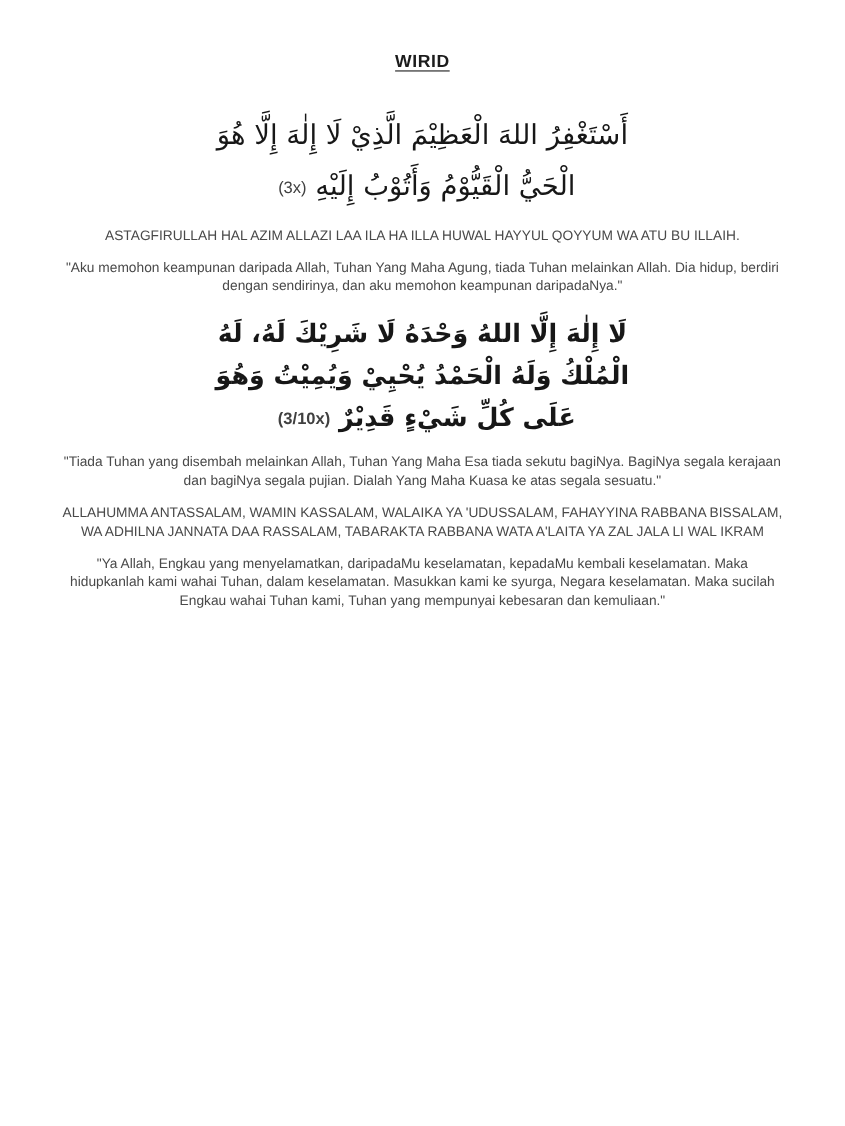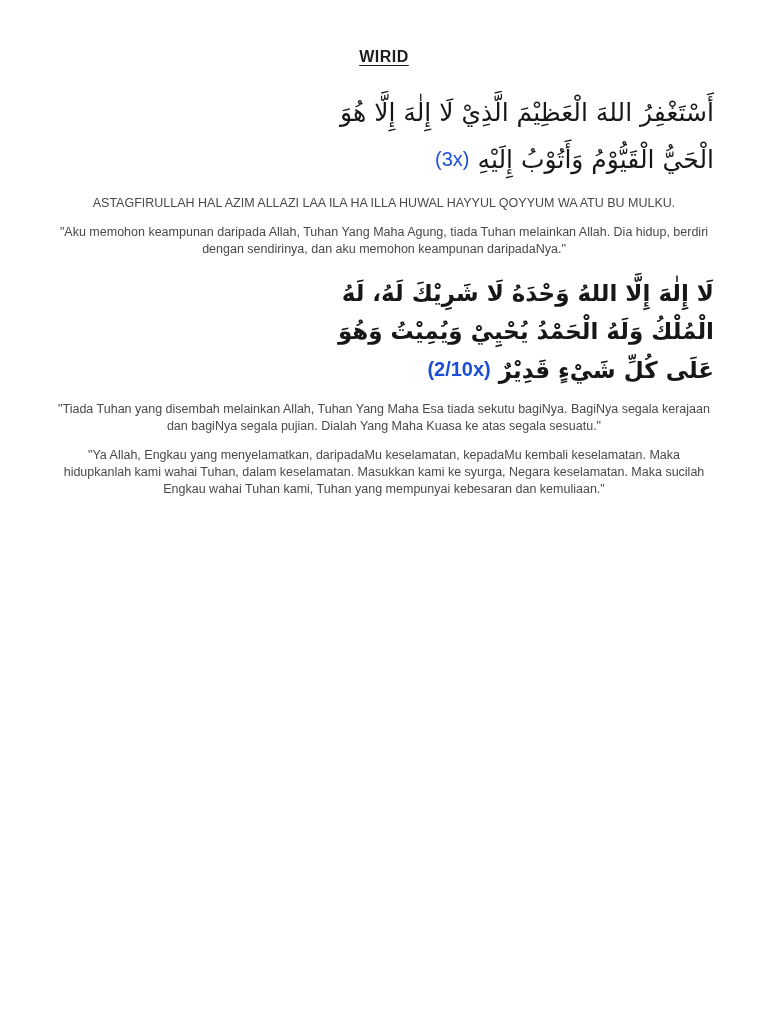--- a/index.html
+++ b/index.html
@@ -18,42 +18,41 @@
     text-align: center;
   }
   .doc-title {
     display: inline-block;
     font-size: 16px;
     font-weight: bold;
     letter-spacing: 0.5px;
     color: #1c1c1c;
     text-decoration: underline;
     text-underline-offset: 3px;
-    margin: 0 0 8px 0;
+    margin: 0 0 18px 0;
     text-align: right;
   }
   .arabic {
     direction: rtl;
     unicode-bidi: embed;
     font-family: "DejaVu Sans", sans-serif;
     font-size: 25px;
     line-height: 46px;
     color: #171717;
     white-space: pre-line;
     margin: 16px 0 6px;
-    text-align: right;
   }
   .arabic.compact { line-height: 38px; font-size: 23px; font-weight: bold; }
   .repeat {
     direction: ltr;
     unicode-bidi: embed;
     display: inline-block;
     font-family: "Liberation Sans", sans-serif;
-    font-size: 20px;
-    color: #1d4ed8;
+    font-size: 15px;
+    color: #404040;
     margin: 0 8px;
     vertical-align: 2px;
   }
   .translit {
     font-size: 12.5px;
     line-height: 17px;
     color: #494949;
     margin: 12px 0 0;
   }
   .translation {
@@ -67,32 +66,33 @@
 <body>
 
 <div class="page">
 
   <h1 class="doc-title">WIRID</h1>
 
   
   <section>
     <div class="arabic" dir="rtl"><span>أَسْتَغْفِرُ اللهَ الْعَظِيْمَ الَّذِيْ لَا إِلٰهَ إِلَّا هُوَ
 الْحَيُّ الْقَيُّوْمُ وَأَتُوْبُ إِلَيْهِ</span><span class="repeat">(3x)</span></div>
-    <p class="translit">ASTAGFIRULLAH HAL AZIM ALLAZI LAA ILA HA ILLA HUWAL HAYYUL QOYYUM WA ATU BU MULKU.</p>
+    <p class="translit">ASTAGFIRULLAH HAL AZIM ALLAZI LAA ILA HA ILLA HUWAL HAYYUL QOYYUM WA ATU BU ILLAIH.</p>
     <p class="translation">"Aku memohon keampunan daripada Allah, Tuhan Yang Maha Agung, tiada Tuhan melainkan Allah. Dia hidup, berdiri dengan sendirinya, dan aku memohon keampunan daripadaNya."</p>
   </section>
 
   
   <section>
     <div class="arabic compact" dir="rtl"><span>لَا إِلٰهَ إِلَّا اللهُ وَحْدَهُ لَا شَرِيْكَ لَهُ، لَهُ
 الْمُلْكُ وَلَهُ الْحَمْدُ يُحْيِيْ وَيُمِيْتُ وَهُوَ
-عَلَى كُلِّ شَيْءٍ قَدِيْرٌ</span><span class="repeat">(2/10x)</span></div>
+عَلَى كُلِّ شَيْءٍ قَدِيْرٌ</span><span class="repeat">(3/10x)</span></div>
     <p class="translation">"Tiada Tuhan yang disembah melainkan Allah, Tuhan Yang Maha Esa tiada sekutu bagiNya. BagiNya segala kerajaan dan bagiNya segala pujian. Dialah Yang Maha Kuasa ke atas segala sesuatu."</p>
   </section>
 
   
 
   
   <section>
+    <p class="translit">ALLAHUMMA ANTASSALAM, WAMIN KASSALAM, WALAIKA YA 'UDUSSALAM, FAHAYYINA RABBANA BISSALAM, WA ADHILNA JANNATA DAA RASSALAM, TABARAKTA RABBANA WATA A'LAITA YA ZAL JALA LI WAL IKRAM</p>
     <p class="translation">"Ya Allah, Engkau yang menyelamatkan, daripadaMu keselamatan, kepadaMu kembali keselamatan. Maka hidupkanlah kami wahai Tuhan, dalam keselamatan. Masukkan kami ke syurga, Negara keselamatan. Maka sucilah Engkau wahai Tuhan kami, Tuhan yang mempunyai kebesaran dan kemuliaan."</p>
   </section>
 
 </div>
 
 </body></html>

